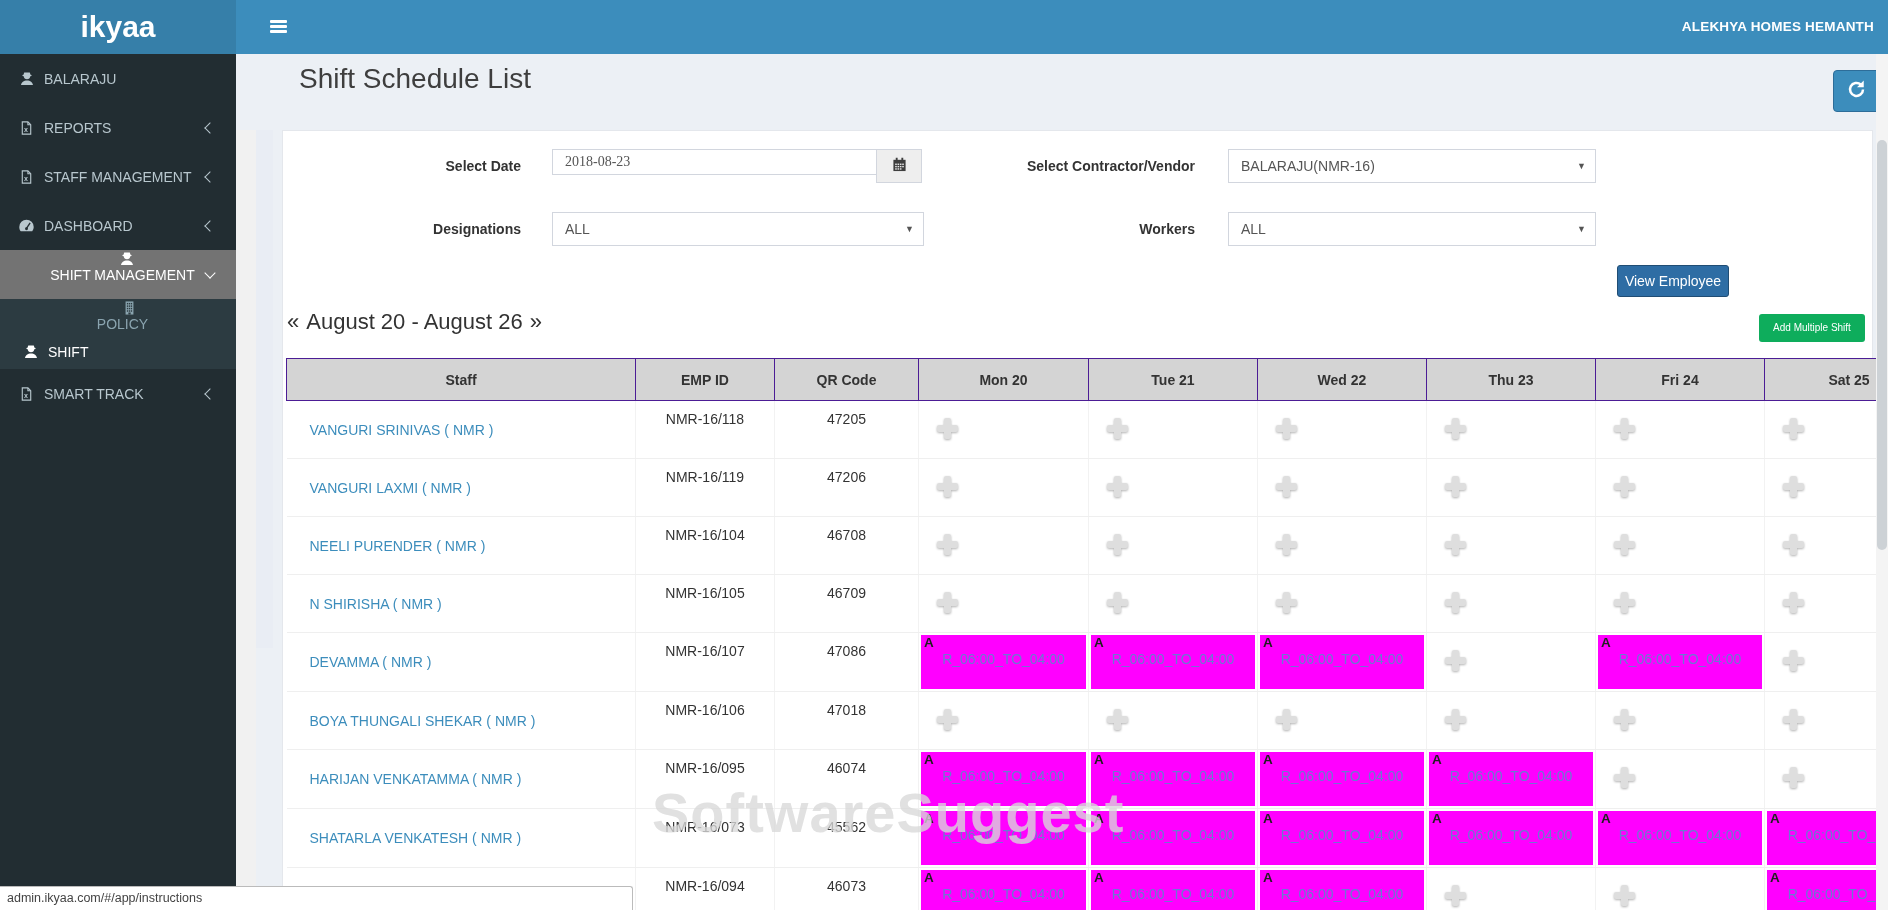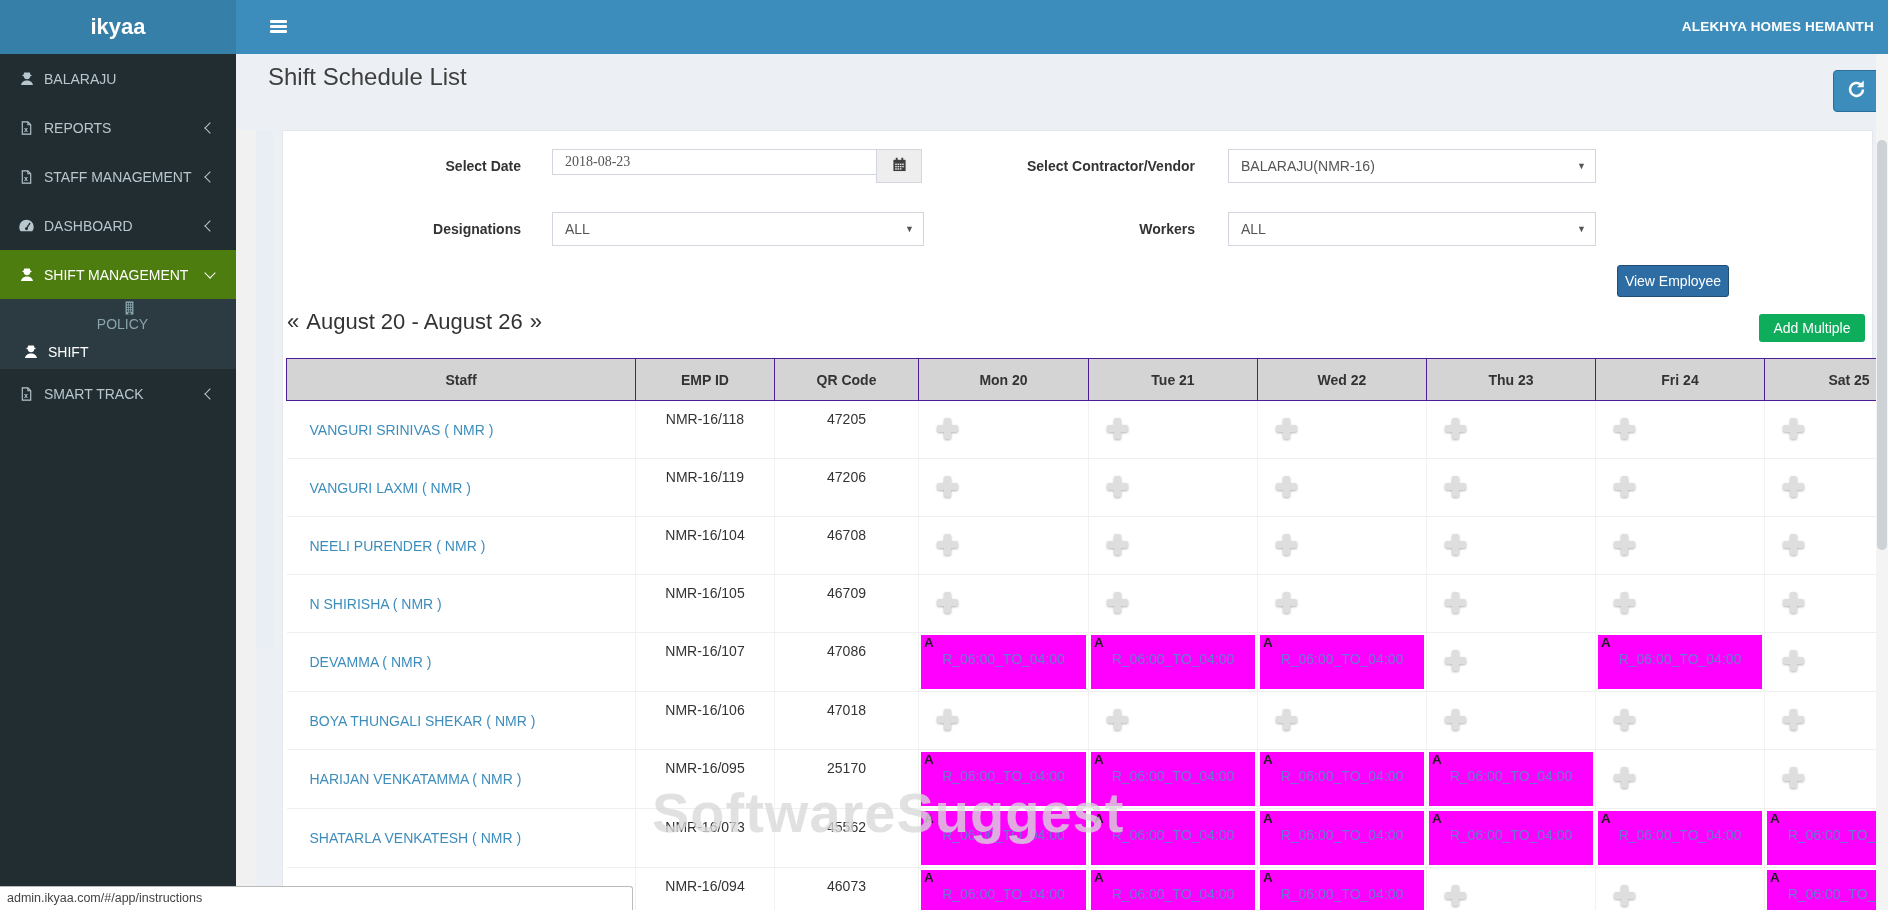--- a/index.html
+++ b/index.html
@@ -4,42 +4,42 @@
 <style>
   html,body{margin:0;padding:0;}
   body{
     position:relative;width:1888px;height:910px;overflow:hidden;
     font-family:"Liberation Sans","DejaVu Sans",sans-serif;
     background:#ecf0f5;-webkit-font-smoothing:antialiased;
   }
   
   .navbar{position:absolute;left:0;top:0;width:1888px;height:54px;background:var(--navbar,#3c8dbc);z-index:30;}
   .logo{position:absolute;left:0;top:0;width:236px;height:54px;background:var(--logo-bg,#367fa9);
-        color:#fff;font-size:22px;font-weight:bold;text-align:center;line-height:54px;cursor:pointer;}
+        color:#fff;font-size:30px;font-weight:bold;text-align:center;line-height:54px;cursor:pointer;}
   .hamburger{position:absolute;left:256px;top:0;width:44px;height:54px;cursor:pointer;}
   .hamburger .bars{position:absolute;left:14px;top:20px;width:17px;height:14px;}
   .hamburger .bars span{display:block;width:17px;height:2.6px;background:#fff;margin-bottom:2.6px;border-radius:1px;}
   .nav-user{position:absolute;right:14px;top:0;height:54px;line-height:54px;color:#fff;
         font-size:13.5px;font-weight:bold;letter-spacing:.2px;cursor:pointer;}
   
   .sidebar{position:absolute;left:0;top:54px;width:236px;height:856px;background:var(--sidebar,#222d32);z-index:25;}
   .sb-item{position:relative;height:49px;display:flex;align-items:center;color:#b8c7ce;font-size:14px;cursor:pointer;}
   .sb-item .ic{width:17px;height:17px;margin-left:18px;flex:0 0 17px;display:flex;align-items:center;justify-content:center;}
   .sb-item .lbl{margin-left:9px;white-space:nowrap;}
-  .sb-item.active{background:#4d7c0f;color:#fff;}
+  .sb-item.active{background:#737373;color:#fff;flex-direction:column;}
   .submenu{background:#2c3b41;}
   .submenu .sb-item{height:35px;background:transparent;}
   .submenu .sb-item .ic{margin-left:22px;}
   .submenu .sb-item.dim{color:#8aa4af;flex-direction:column;}
   .submenu .sb-item.current{color:#fff;}
   .chev{position:absolute;right:22px;width:7px;height:7px;border-right:1.6px solid currentColor;border-bottom:1.6px solid currentColor;}
   .chev.left{transform:rotate(135deg);}
   .chev.down{transform:rotate(45deg);top:19px;}
   
-  .page-title{position:absolute;left:268px;top:63px;font-size:24px;color:#3e3e3e;z-index:10;}
+  .page-title{position:absolute;left:299px;top:63px;font-size:28px;color:#3e3e3e;z-index:10;}
   .refresh-btn{position:absolute;left:1833px;top:70px;width:45px;height:40px;background:var(--navbar,#3c8dbc);
       border:1px solid #2d6d99;border-radius:4px;display:flex;align-items:center;justify-content:center;cursor:pointer;z-index:10;}
   .panel{position:absolute;left:282px;top:130px;width:1591px;height:780px;background:#fff;border:1px solid #e4e7ec;box-sizing:border-box;z-index:5;}
   
   .strip-a{position:absolute;left:236px;top:130px;width:20px;height:780px;background:#f1f1f1;z-index:4;}
   .strip-b{position:absolute;left:256px;top:130px;width:17px;height:518px;background:#e9edf4;z-index:4;}
   .vscroll{position:absolute;left:1876px;top:54px;width:12px;height:856px;background:#f4f4f4;z-index:35;}
   .vscroll .thumb{position:absolute;left:1px;top:86px;width:10px;height:410px;background:#cdd2d6;border-radius:5px;}
   
   .flabel{position:absolute;height:34px;line-height:34px;font-size:14px;font-weight:bold;color:#333;text-align:right;}
@@ -59,21 +59,21 @@
   .sel-desig{left:269px;top:81px;width:372px;}
   .sel-workers{left:945px;top:81px;width:368px;}
   .btn-view{position:absolute;left:1334px;top:134px;width:112px;height:32px;background:var(--primary,#2e6da4);
       border:1px solid #204d74;border-radius:3px;color:#fff;font-size:14px;text-align:center;line-height:30px;cursor:pointer;box-sizing:border-box;}
   
   .week-nav{position:absolute;left:4px;top:178px;font-size:22px;color:#333;}
   .week-nav span{cursor:default;}
   .week-nav .arrow{cursor:pointer;}
   .week-nav .wlabel{margin:0 7px;}
   .btn-add{position:absolute;left:1476px;top:183px;width:106px;height:28px;background:var(--green,#0ead5c);
-      border-radius:3px;color:#fff;font-size:14px;text-align:center;line-height:28px;cursor:pointer;}
+      border-radius:3px;color:#fff;font-size:10px;text-align:center;line-height:28px;cursor:pointer;}
   
   .tbl-wrap{position:absolute;left:3px;top:227px;}
   table.sched{border-collapse:collapse;table-layout:fixed;width:1647px;}
   table.sched th{height:42px;background:var(--th-bg,#d4d4d4);color:#333;font-size:14px;font-weight:bold;
       text-align:center;border:1px solid #4c1d95;box-sizing:border-box;}
   table.sched td{height:58px;border-bottom:1px solid #efefef;border-right:1px solid #f2f2f2;box-sizing:border-box;
       font-size:14px;color:#333;background:#fff;}
   td.c-staff{padding-left:23px;vertical-align:middle;}
   td.c-staff a{color:#3c8dbc;text-decoration:none;cursor:pointer;}
   td.c-emp,td.c-qr{text-align:center;vertical-align:top;padding-top:10px;}
@@ -367,21 +367,21 @@
             <td class="c-day"><span class="plus"></span></td>
             <td class="c-day"><span class="plus"></span></td>
             <td class="c-day"><span class="plus"></span></td>
             <td class="c-day"><span class="plus"></span></td>
             <td class="c-day"><span class="plus"></span></td>
             <td class="c-day"><span class="plus"></span></td>
           </tr>
           <tr>
             <td class="c-staff"><a href="#">HARIJAN VENKATAMMA ( NMR )</a></td>
             <td class="c-emp">NMR-16/095</td>
-            <td class="c-qr">25170</td>
+            <td class="c-qr">46074</td>
             <td class="c-day">
               <div class="shift"><span class="flag">A</span><span class="stime">R_06:00_TO_04:00</span></div>
             </td>
             <td class="c-day">
               <div class="shift"><span class="flag">A</span><span class="stime">R_06:00_TO_04:00</span></div>
             </td>
             <td class="c-day">
               <div class="shift"><span class="flag">A</span><span class="stime">R_06:00_TO_04:00</span></div>
             </td>
             <td class="c-day">

